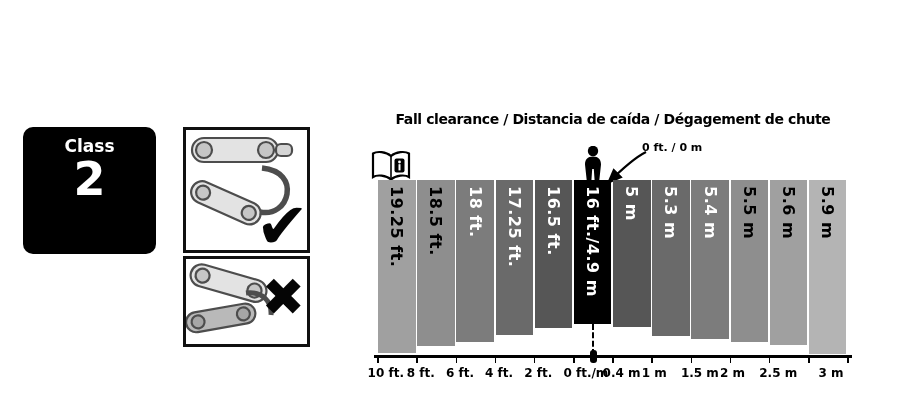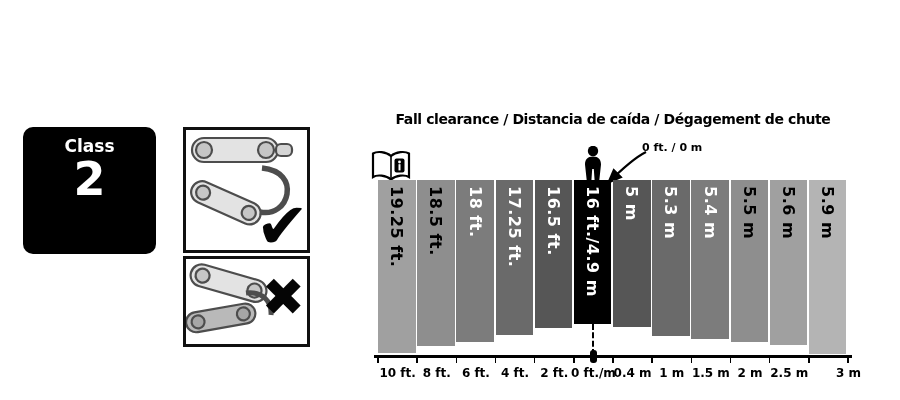--- a/index.html
+++ b/index.html
@@ -29,21 +29,21 @@
     position:absolute;left:374px;top:111px;width:478px;text-align:center;
     font-size:14px;font-weight:bold;letter-spacing:-0.4px;white-space:nowrap;
   }
   .bar{position:absolute;display:flex;justify-content:center;align-items:flex-start;}
   .bar-label{
     writing-mode:vertical-rl;text-orientation:mixed;font-weight:bold;font-size:16px;
     padding-top:6px;white-space:nowrap;letter-spacing:0.5px;
   }
   .axis-line{position:absolute;left:374px;top:355px;width:478px;height:3px;background:#000;}
   .tick{position:absolute;top:358px;width:1.5px;height:5px;background:#000;}
-  .axis-label{position:absolute;top:366px;width:60px;text-align:center;font-size:12px;font-weight:bold;white-space:nowrap;}
+  .axis-label{position:absolute;top:366px;width:60px;font-size:12px;font-weight:bold;white-space:nowrap;}
   .dashed-line{position:absolute;width:0;border-left:2.5px dashed #000;}
   .center-marker{position:absolute;top:350px;width:7px;height:13px;background:#000;border-radius:3px;}
   .person{position:absolute;left:576px;top:146px;}
   .manual{position:absolute;left:371px;top:150px;}
   .anno{position:absolute;left:642px;top:140px;font-size:11px;font-weight:bold;line-height:1.4;white-space:nowrap;}
   .anno-arrow{position:absolute;left:594px;top:147px;}
 </style>
 </head>
 <body>
 

